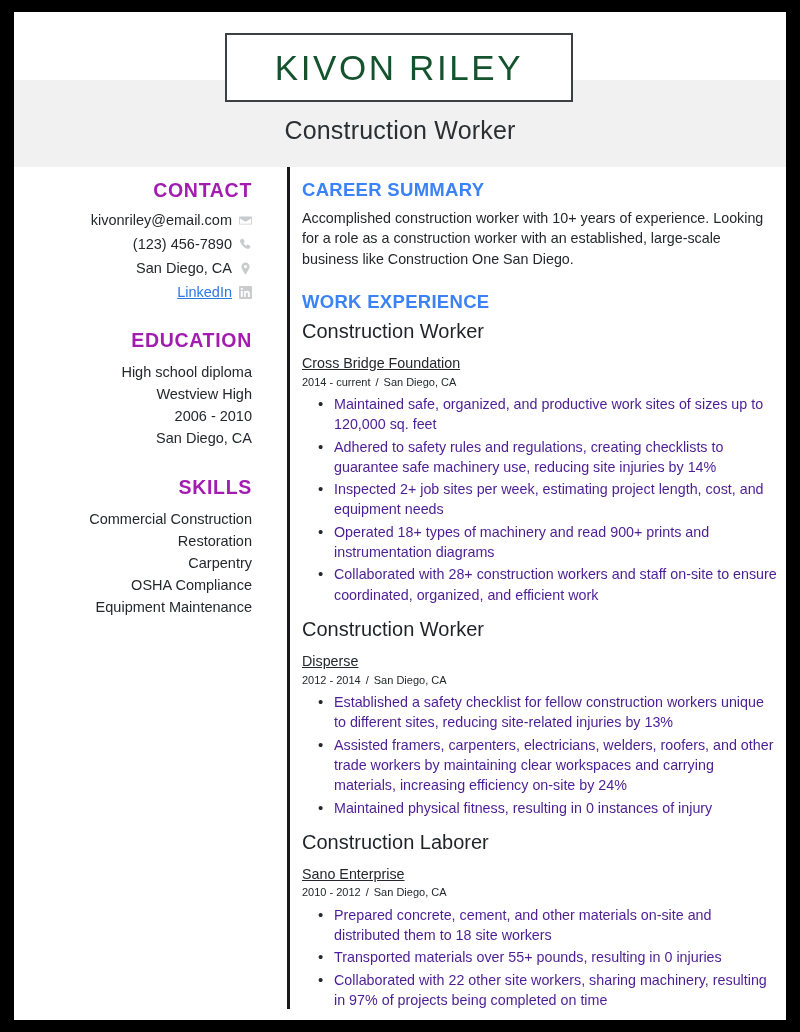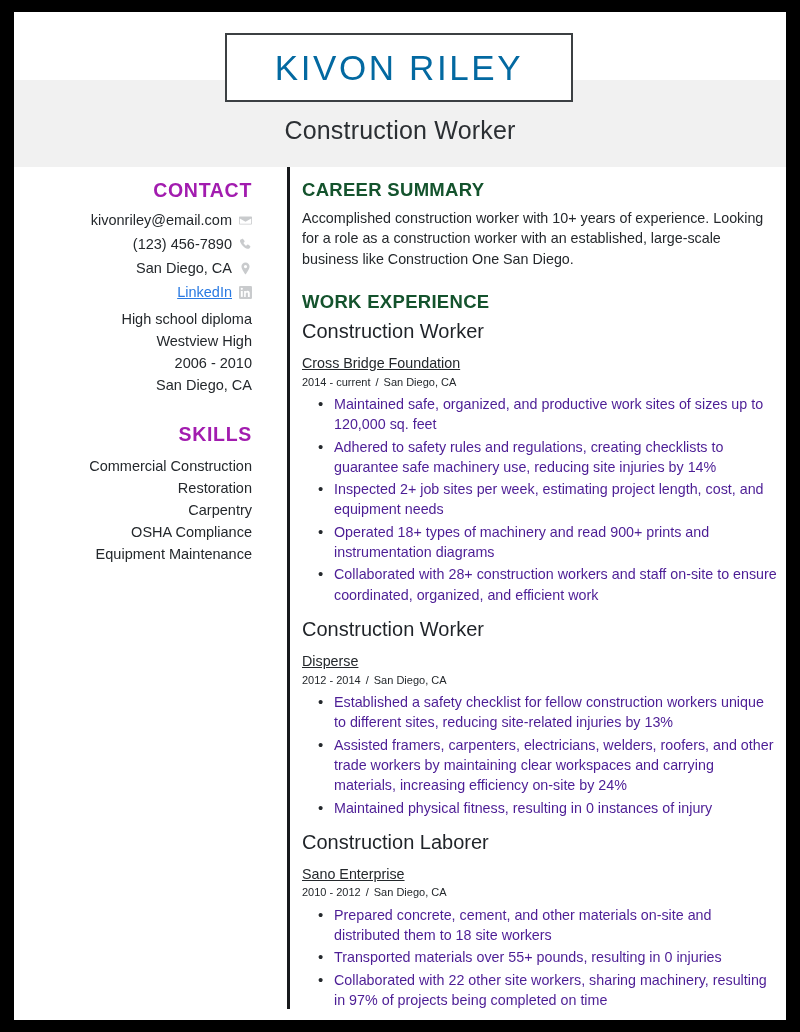--- a/index.html
+++ b/index.html
@@ -48,21 +48,21 @@
     border: 2px solid #3c4043;
     background: #ffffff;
     display: flex;
     align-items: center;
     justify-content: center;
   }
   .name-text {
     font-size: 35px;
     font-weight: 400;
     letter-spacing: 2.6px;
-    color: #0369a1;
+    color: #14532d;
     white-space: nowrap;
   }
   .job-title {
     position: absolute;
     left: 0;
     top: 104px;
     width: 100%;
     text-align: center;
     font-size: 25px;
     font-weight: 400;
@@ -139,21 +139,21 @@
   .right-col {
     flex: 1;
     box-sizing: border-box;
     padding-left: 30px;
     padding-right: 8px;
   }
   .section-heading {
     font-size: 18.5px;
     font-weight: bold;
     letter-spacing: 0.3px;
-    color: #14532d;
+    color: #3b82f6;
     margin: 0 0 7px 0;
   }
   .summary-text {
     font-size: 14.3px;
     line-height: 1.42;
     color: #24282c;
     margin: 0 0 22px 0;
   }
   .work-heading { margin-bottom: 6px; }
 
@@ -258,20 +258,21 @@
                   <rect x="2.3" y="6.1" width="2.3" height="7.3"></rect>
                   <circle cx="3.45" cy="3.5" r="1.35"></circle>
                   <path d="M6.3 6.1h2.2v1c.35-.6 1.1-1.15 2.15-1.15 2 0 2.6 1.2 2.6 3.1v4.35h-2.3V9.5c0-.95-.35-1.55-1.2-1.55-.75 0-1.15.5-1.35 1-.07.18-.09.43-.09.68v3.77H6.3V6.1z"></path>
                 </g>
               </svg>
           </span>
         </div>
       </div>
 
       <div class="left-section education">
+        <div class="left-heading">EDUCATION</div>
         <div class="left-line">High school diploma</div>
         <div class="left-line">Westview High</div>
         <div class="left-line">2006 - 2010</div>
         <div class="left-line">San Diego, CA</div>
       </div>
 
       <div class="left-section skills">
         <div class="left-heading">SKILLS</div>
         <div class="left-line">Commercial Construction</div>
         <div class="left-line">Restoration</div>

